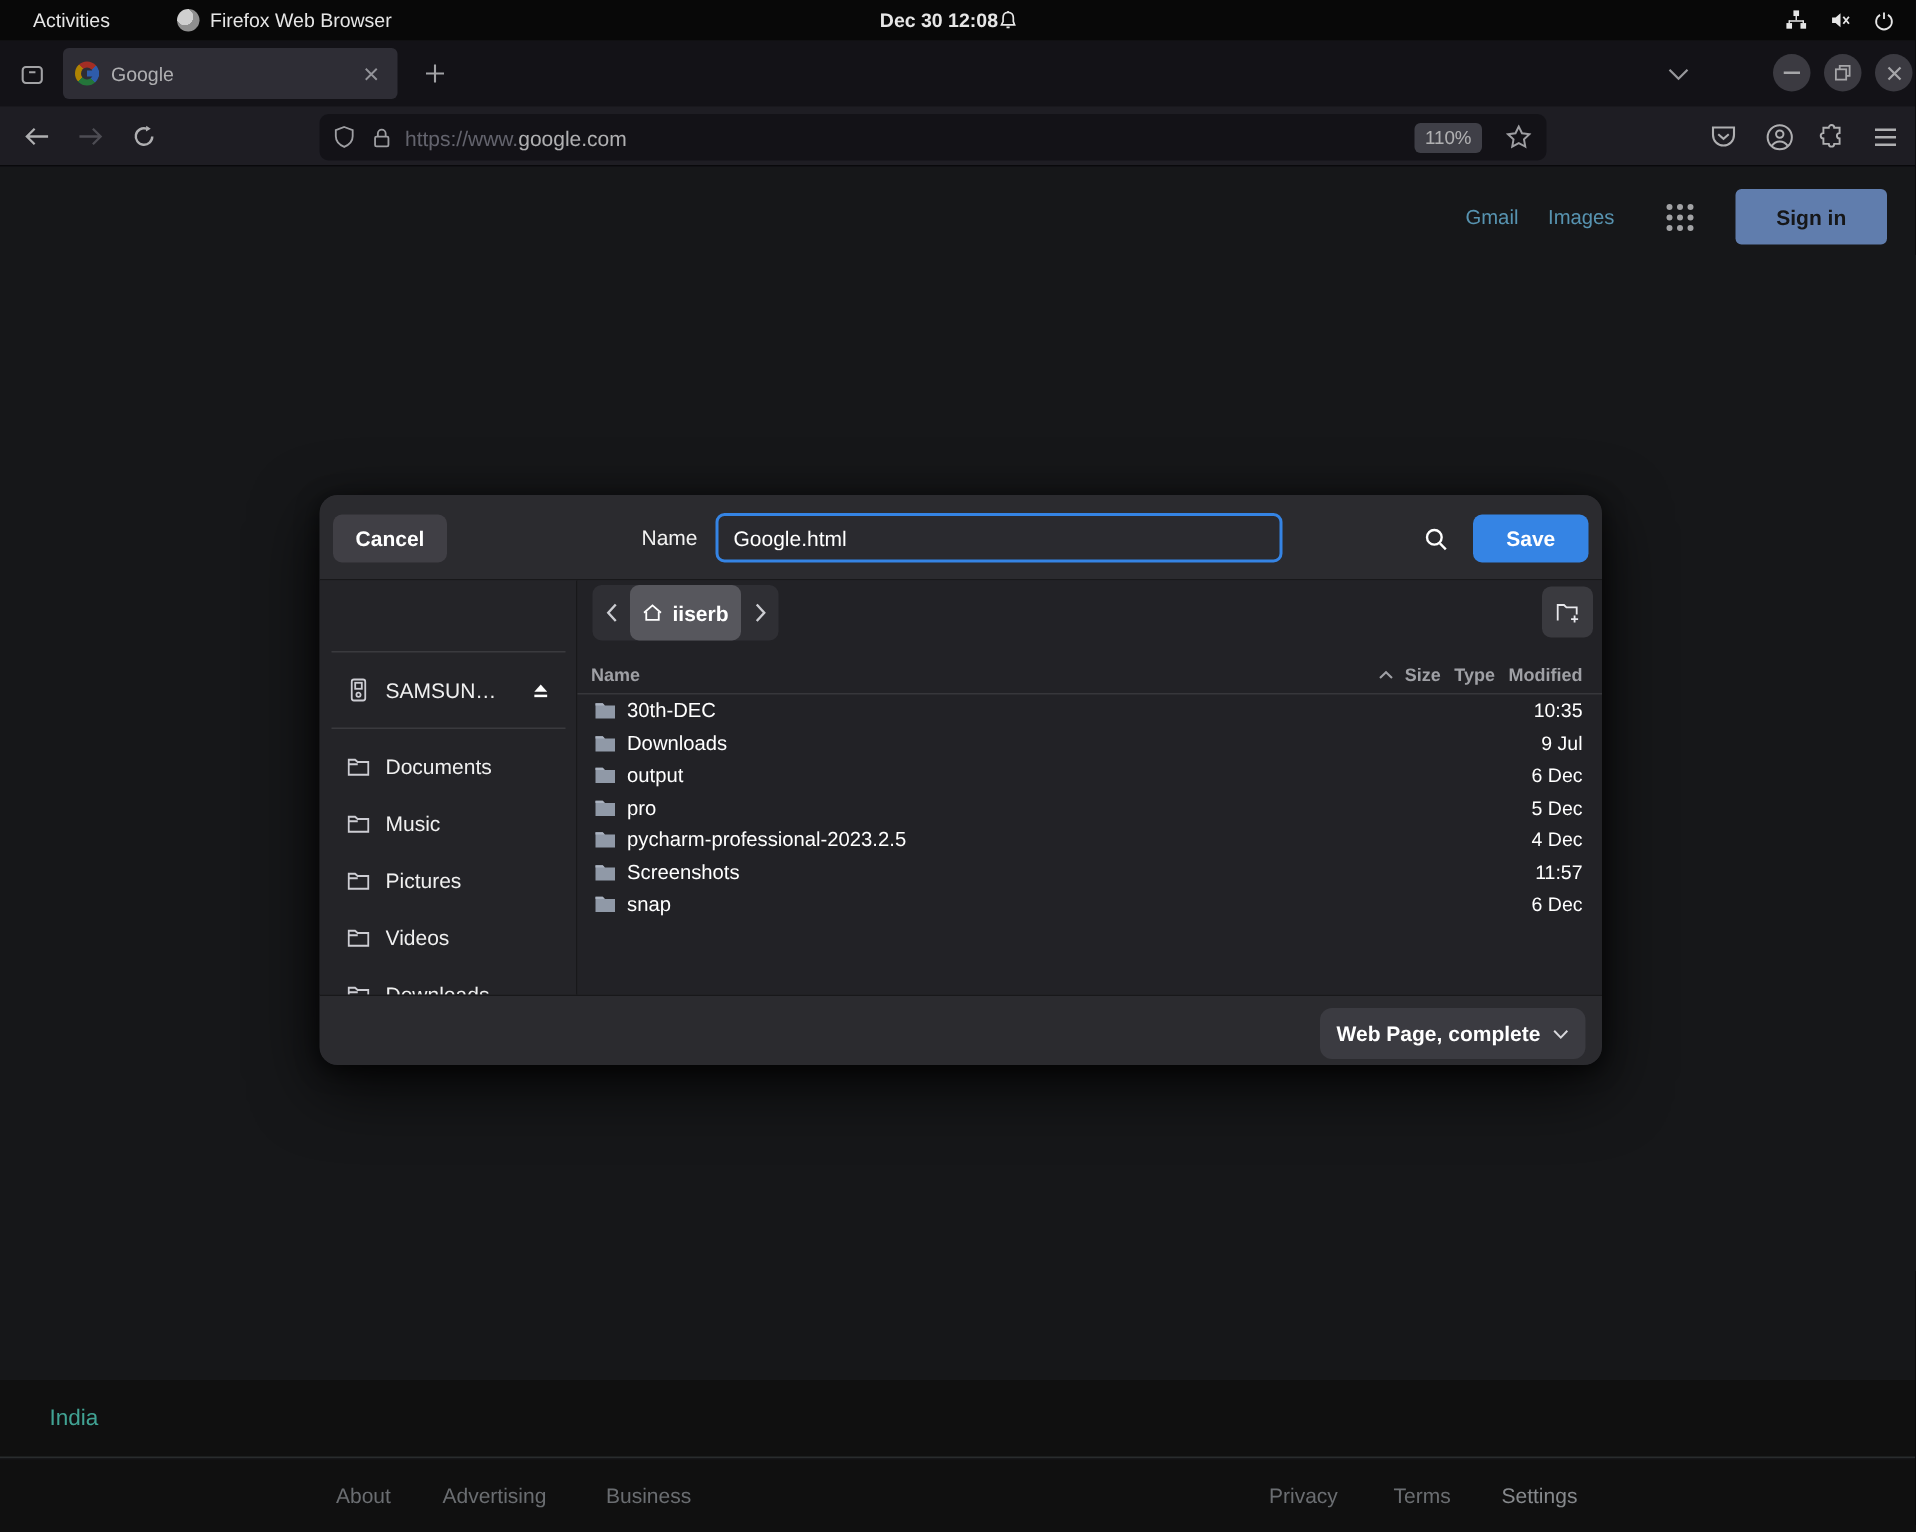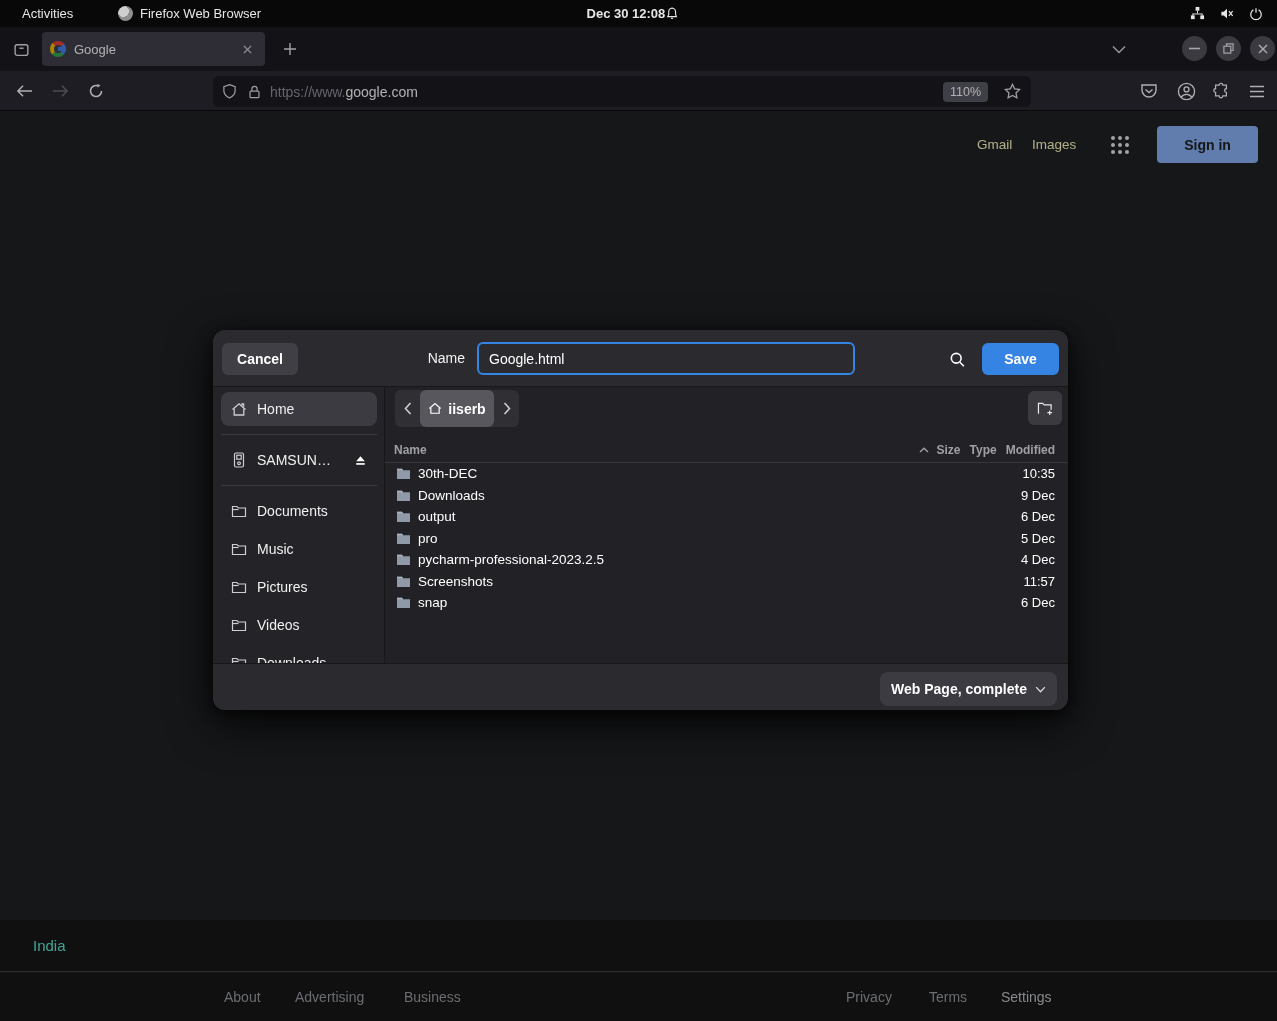--- a/index.html
+++ b/index.html
@@ -36,21 +36,21 @@
   .urlbar .shield { margin-left:9px; }
   .urlbar .lock { margin-left:11px; }
   .urlbar .url { margin-left:9px; font-size:14px; flex:1; white-space:nowrap; }
   .url .scheme { color:#8f8f9d; }
   .url .domain { color:#fbfbfe; }
   .zoom-pill { margin-right:14px; background:#5b5b66; border-radius:4px; font-size:12.5px; padding:3px 7px; color:#fbfbfe; }
   .star-btn { margin-right:9px; width:20px; height:20px; display:flex; align-items:center; justify-content:center; color:#e2e2e8; }
 
   
   .page { position:absolute; left:0; top:112px; width:100%; height:808px; background:#202124; }
-  .ghead-link { position:absolute; top:25px; font-size:13.5px; color:#fef9c3; }
+  .ghead-link { position:absolute; top:25px; font-size:13.5px; color:#7dd3fc; }
   .ghead-link.gmail { left:977px; }
   .ghead-link.images { left:1032px; }
   .apps-grid { position:absolute; left:1111px; top:24px; width:20px; height:20px; }
   .apps-grid i { position:absolute; left:0; top:0; width:4px; height:4px; border-radius:50%; background:#e8eaed;
     box-shadow:7px 0 0 #e8eaed,14px 0 0 #e8eaed,0 7px 0 #e8eaed,7px 7px 0 #e8eaed,14px 7px 0 #e8eaed,0 14px 0 #e8eaed,7px 14px 0 #e8eaed,14px 14px 0 #e8eaed; }
   .signin-btn { position:absolute; left:1157px; top:14px; width:101px; height:37px; background:#8ab4f8; color:#202124; border:none; border-radius:4px; font-size:14px; font-weight:bold; font-family:inherit; }
 
   .footer-top { position:absolute; left:0; top:920px; width:100%; height:52px; background:#171717; border-bottom:1px solid #3c4043; color:#5eead4; font-size:15px; }
   .footer-top .region { position:absolute; left:33px; line-height:52px; }
   .footer-links { position:absolute; left:0; top:973px; width:100%; height:48px; background:#171717; font-size:14px; color:#999da2; }
@@ -288,30 +288,20 @@
       <span class="dlg-search">
         <svg width="17" height="17" viewBox="0 0 16 16" fill="none" stroke="currentColor" stroke-width="1.5">
           <circle cx="6.8" cy="6.8" r="4.6"></circle>
             <path d="M10.3 10.6L14 14.3"></path>
         </svg>
       </span>
       <button class="btn save-btn">Save</button>
     </div>
 
     <div class="dlg-sidebar">
-      <div class="side-item selected" style="top:5px">
-        <span class="s-ico">
-          <svg width="16" height="15" viewBox="0 0 16 15" fill="none" stroke="currentColor" stroke-width="1.3">
-            <path d="M1.5 7.5L8 1.8l6.5 5.7"></path>
-              <path d="M3.2 6.8V13h9.6V6.8"></path>
-              <path d="M11 3.5V2h1.6v2.8"></path>
-          </svg>
-        </span>
-        <span class="s-label">Home</span>
-      </div>
       <div class="side-div" style="top:47px"></div>
       <div class="side-item" style="top:56px">
         <span class="s-ico">
           <svg width="12" height="16" viewBox="0 0 12 16" fill="none" stroke="currentColor" stroke-width="1.2">
             <rect x="1.5" y="1" width="9" height="14" rx="1.5"></rect>
               <rect x="3.8" y="3.2" width="4.4" height="4"></rect>
               <circle cx="6" cy="11.2" r="1.4"></circle>
           </svg>
         </span>
         <span class="s-label">SAMSUN…</span>
@@ -422,21 +412,21 @@
           <span class="f-mod">10:35</span>
         </div>
         <div class="frow">
           <span class="f-ico">
               <svg width="15" height="13" viewBox="0 0 16 14">
                 <path fill="#9099a7" d="M1 2h5.2l1.5 1.6H15V13H1z"></path>
                 <path fill="#aab2bf" d="M1 2h5.2l1.5 1.6H1z"></path>
               </svg>
             </span>
           <span class="f-name">Downloads</span>
-          <span class="f-mod">9 Dec</span>
+          <span class="f-mod">9 Jul</span>
         </div>
         <div class="frow">
           <span class="f-ico">
               <svg width="15" height="13" viewBox="0 0 16 14">
                 <path fill="#9099a7" d="M1 2h5.2l1.5 1.6H15V13H1z"></path>
                 <path fill="#aab2bf" d="M1 2h5.2l1.5 1.6H1z"></path>
               </svg>
             </span>
           <span class="f-name">output</span>
           <span class="f-mod">6 Dec</span>

